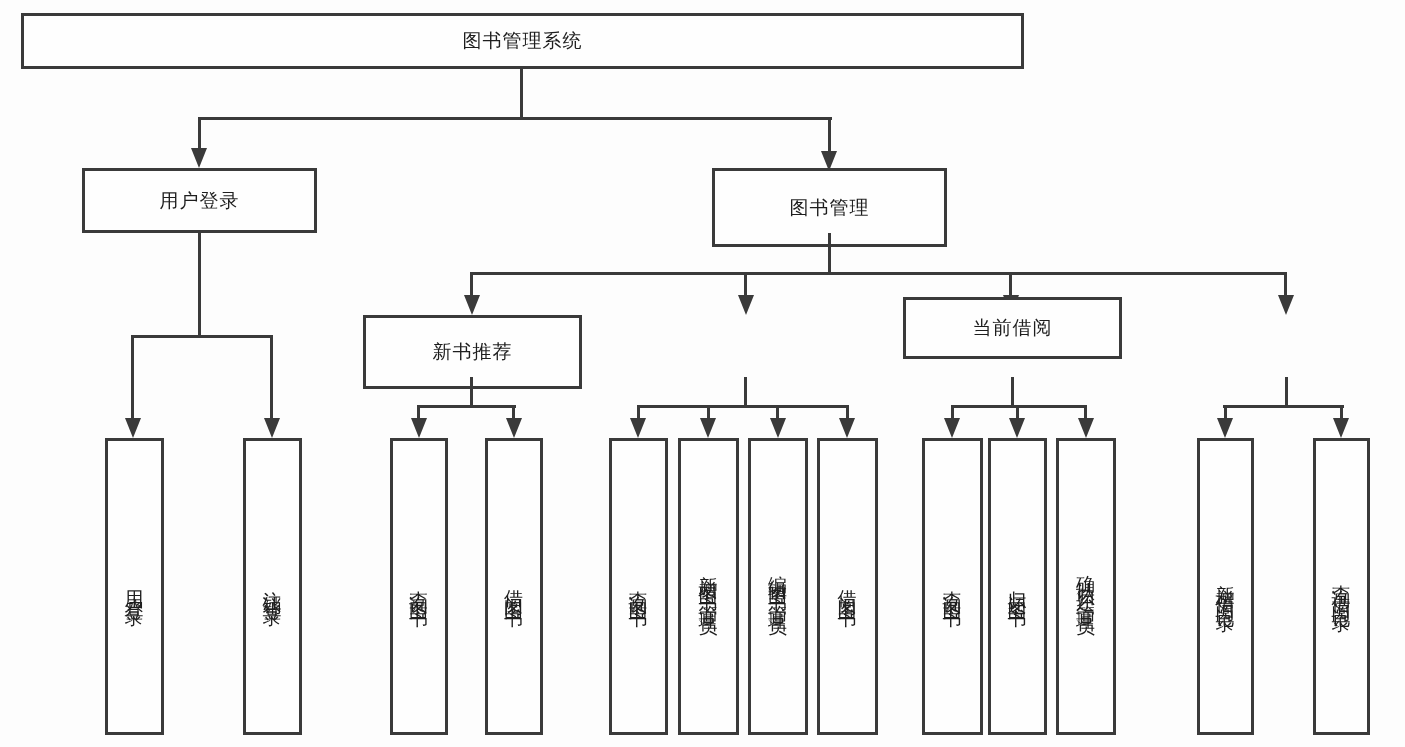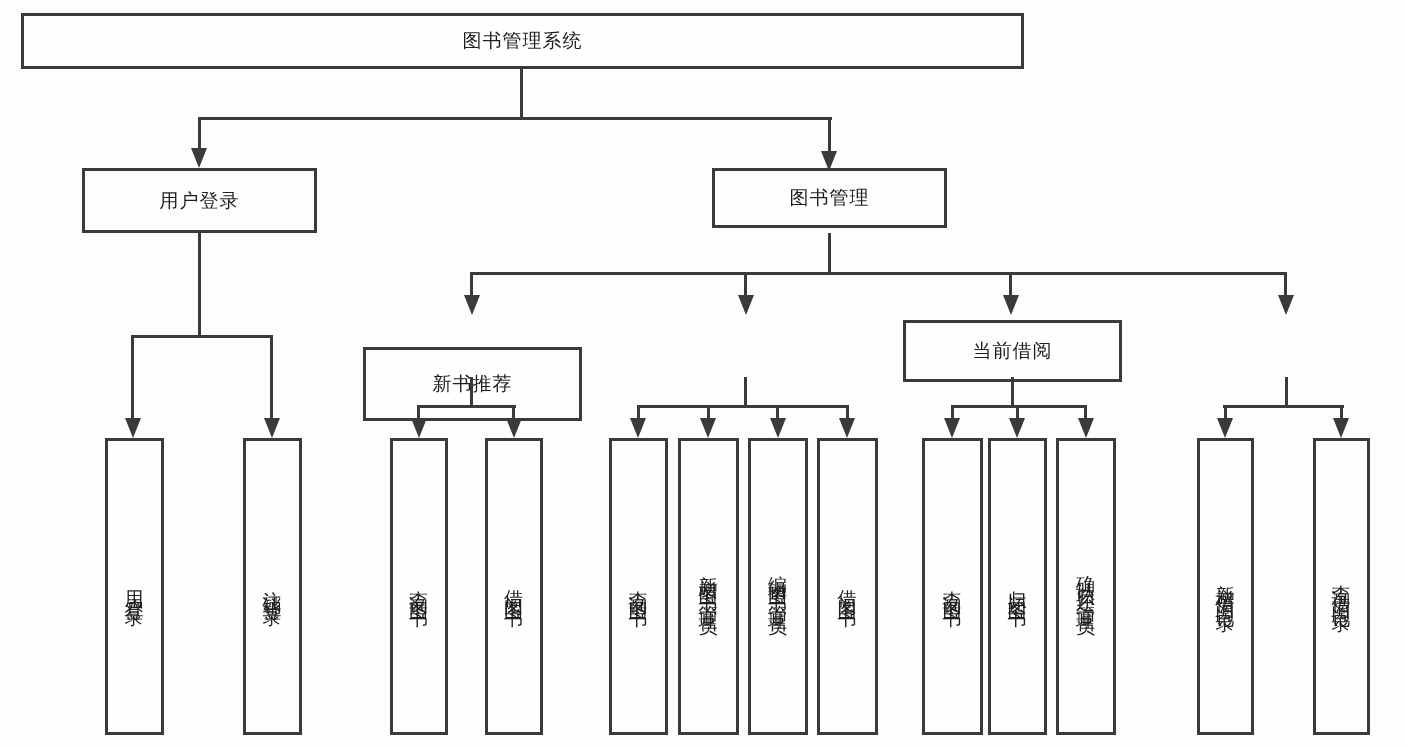--- a/index.html
+++ b/index.html
@@ -45,21 +45,21 @@
   <div class="vline" style="left:520px;top:69px;height:50px;"></div>
   <div class="hline" style="left:198px;top:117px;width:634px;"></div>
   <div class="vline" style="left:198px;top:117px;height:33px;"></div>
   <div class="arrow" style="left:191px;top:148px;"></div>
   <div class="vline" style="left:828px;top:117px;height:34px;"></div>
   <div class="arrow" style="left:821px;top:151px;"></div>
 
   <div class="box" style="left:82px;top:168px;width:235px;height:65px;">
     <span>用户登录</span>
   </div>
-  <div class="box" style="left:712px;top:168px;width:235px;height:60px;">
+  <div class="box" style="left:712px;top:168px;width:235px;height:79px;">
     <span>图书管理</span>
   </div>
 
   <div class="vline" style="left:198px;top:233px;height:105px;"></div>
   <div class="hline" style="left:131px;top:335px;width:142px;"></div>
   <div class="vline" style="left:131px;top:335px;height:85px;"></div>
   <div class="arrow" style="left:125px;top:418px;"></div>
   <div class="vline" style="left:270px;top:335px;height:85px;"></div>
   <div class="arrow" style="left:264px;top:418px;"></div>
 
@@ -67,24 +67,24 @@
   <div class="hline" style="left:470px;top:272px;width:817px;"></div>
   <div class="vline" style="left:470px;top:272px;height:25px;"></div>
   <div class="arrow" style="left:464px;top:295px;"></div>
   <div class="vline" style="left:744px;top:272px;height:25px;"></div>
   <div class="arrow" style="left:738px;top:295px;"></div>
   <div class="vline" style="left:1009px;top:272px;height:25px;"></div>
   <div class="arrow" style="left:1003px;top:295px;"></div>
   <div class="vline" style="left:1284px;top:272px;height:25px;"></div>
   <div class="arrow" style="left:1278px;top:295px;"></div>
 
-  <div class="box" style="left:363px;top:315px;width:219px;height:74px;margin-top:32px;">
+  <div class="box" style="left:363px;top:315px;width:219px;height:74px;">
     <span>新书推荐</span>
   </div>
-  <div class="box" style="left:903px;top:320px;width:219px;height:62px;">
+  <div class="box" style="left:903px;top:297px;width:219px;height:62px;">
     <span>当前借阅</span>
   </div>
 
   <div class="vline" style="left:470px;top:377px;height:31px;"></div>
   <div class="hline" style="left:417px;top:405px;width:99px;"></div>
   <div class="vline" style="left:417px;top:405px;height:15px;"></div>
   <div class="arrow" style="left:411px;top:418px;"></div>
   <div class="vline" style="left:512px;top:405px;height:15px;"></div>
   <div class="arrow" style="left:506px;top:418px;"></div>
 

